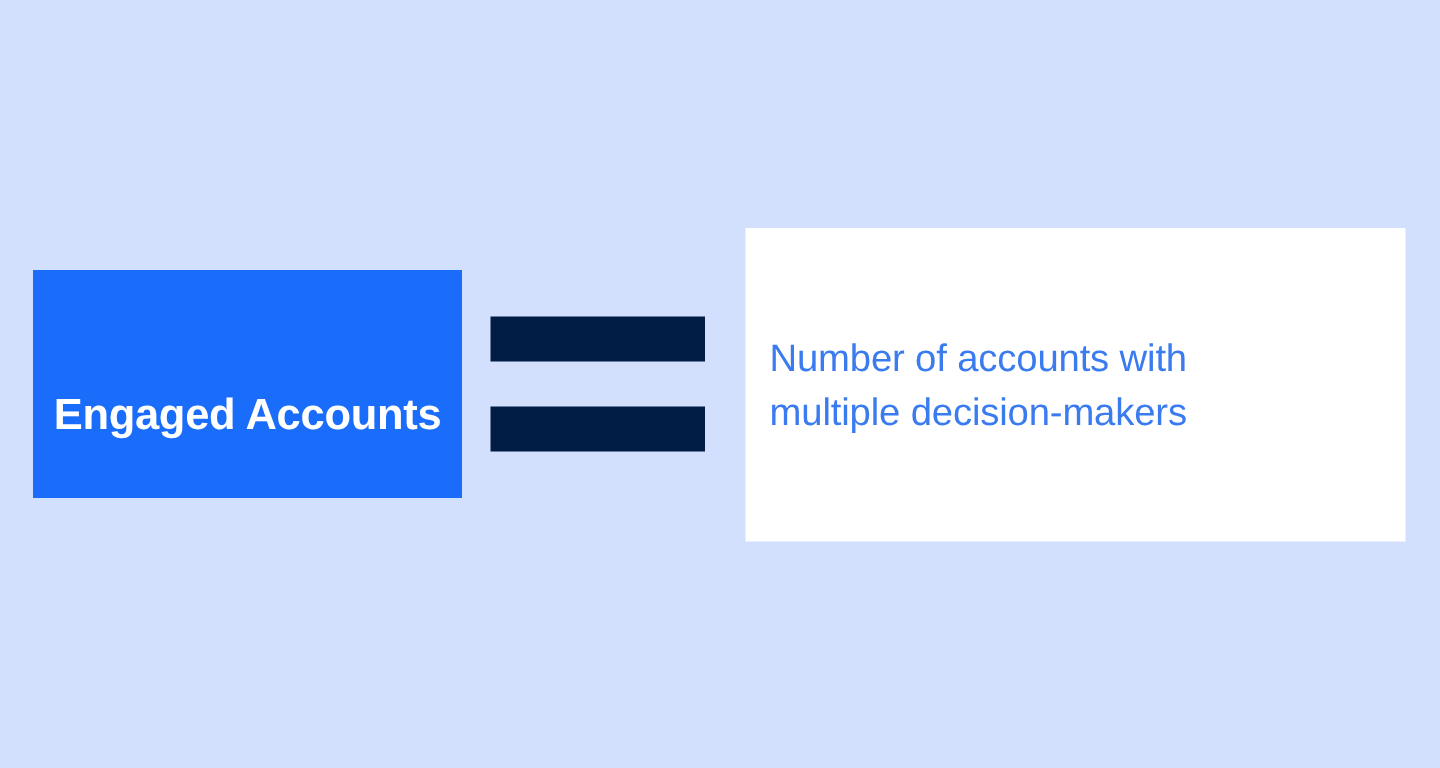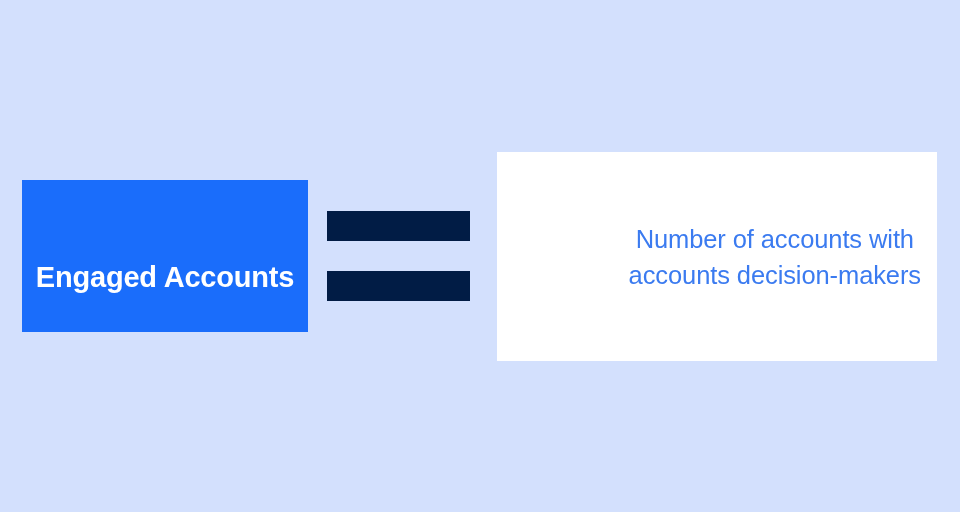--- a/index.html
+++ b/index.html
@@ -67,21 +67,21 @@
   
   #definition-card {
     position: absolute;
     left: 497px;
     top: 152px;
     width: 440px;
     height: 209px;
     background: #ffffff;
     display: flex;
     align-items: center;
-    justify-content: flex-end;
+    justify-content: flex-start;
     box-sizing: border-box;
     padding: 0 16px;
   }
   #definition-text {
     color: #3b7bf0;
     font-size: 25.5px;
     font-weight: normal;
     line-height: 36px;
     text-align: center;
     letter-spacing: -0.1px;
@@ -101,17 +101,17 @@
   </div>
 
   <div id="equals-sign">
     <div class="equals-bar" id="equals-bar-top"></div>
     <div class="equals-bar" id="equals-bar-bottom"></div>
   </div>
 
   <div id="definition-card">
     <p id="definition-text">
       <span class="def-line">Number of accounts with</span>
-      <span class="def-line">accounts decision-makers</span>
+      <span class="def-line">multiple decision-makers</span>
     </p>
   </div>
 
 </div>
 
 </body></html>

